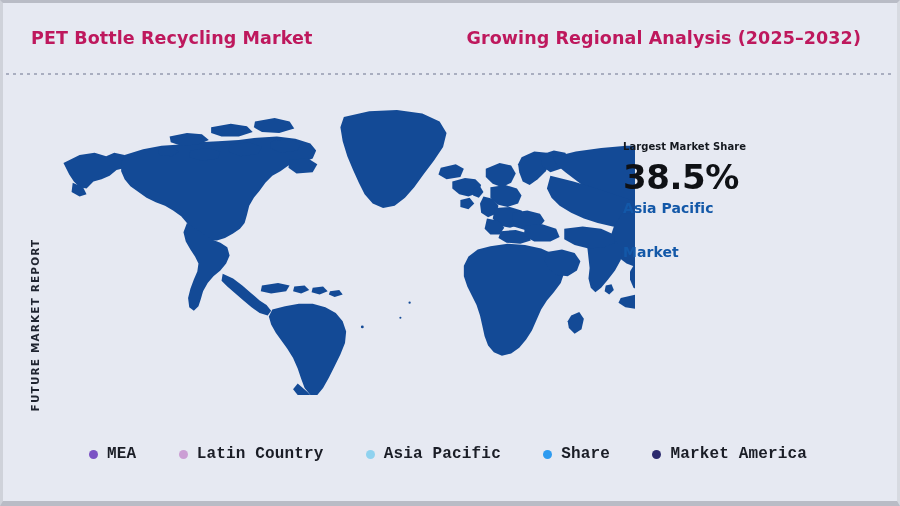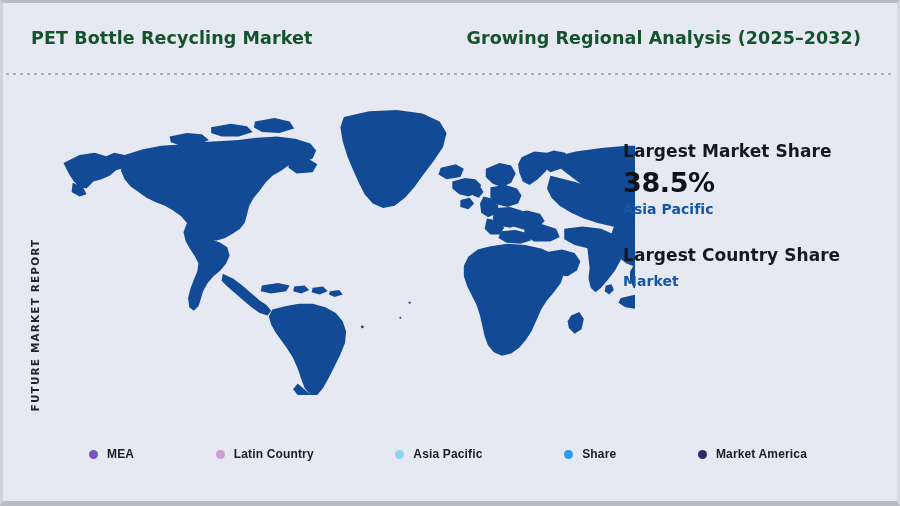--- a/index.html
+++ b/index.html
@@ -35,21 +35,21 @@
     align-items: center;
     justify-content: space-between;
     padding: 0 28px 0 28px;
     box-sizing: border-box;
   }
   .header-title,
   .header-subtitle {
     font-family: "DejaVu Sans", sans-serif;
     font-size: 17.5px;
     font-weight: bold;
-    color: #14532d;
+    color: #be185d;
     letter-spacing: 0.1px;
     white-space: nowrap;
   }
   .header-subtitle { margin-right: 8px; }
 
   .header-rule {
     position: absolute;
     left: 3px; right: 3px;
     top: 70px;
     height: 2px;
@@ -97,29 +97,29 @@
   .stats {
     position: absolute;
     right: 28px;
     top: 138px;
     width: 246px;
   }
   .stat-block { margin-bottom: 28px; }
   .stat-block:last-child { margin-bottom: 0; }
   .stat-label {
     font-family: "DejaVu Sans", sans-serif;
-    font-size: 17px;
+    font-size: 10px;
     font-weight: bold;
     color: #14181f;
     letter-spacing: 0.05px;
     margin-bottom: 8px;
   }
   .stat-value {
     font-family: "DejaVu Sans", sans-serif;
-    font-size: 27px;
+    font-size: 34px;
     font-weight: bold;
     color: #0f1115;
     line-height: 1.05;
     letter-spacing: -0.4px;
     margin-bottom: 4px;
   }
   .stat-sub {
     font-family: "DejaVu Sans", sans-serif;
     font-size: 14px;
     font-weight: bold;
@@ -144,22 +144,22 @@
     gap: 9px;
     white-space: nowrap;
   }
   .legend-dot {
     width: 9px;
     height: 9px;
     border-radius: 50%;
     flex: 0 0 auto;
   }
   .legend-text {
-    font-family: Liberation Sans, sans-serif;
-    font-size: 12px;
+    font-family: Liberation Mono, monospace;
+    font-size: 16px;
     font-weight: bold;
     color: #1a1d26;
     letter-spacing: 0.15px;
     text-align: center;
   }
 </style>
 </head>
 <body>
 
 <div id="infographic">
@@ -325,21 +325,20 @@
 
   <div class="stats">
 
     <div class="stat-block">
       <div class="stat-label">Largest Market Share</div>
       <div class="stat-value">38.5%</div>
       <div class="stat-sub">Asia Pacific</div>
     </div>
 
     <div class="stat-block">
-      <div class="stat-label">Largest Country Share</div>
       <div class="stat-sub">Market</div>
     </div>
 
   </div>
 
   <div class="legend">
 
     <div class="legend-item">
       <span class="legend-dot" style="background:#7b52c4"></span>
       <span class="legend-text">MEA</span>

